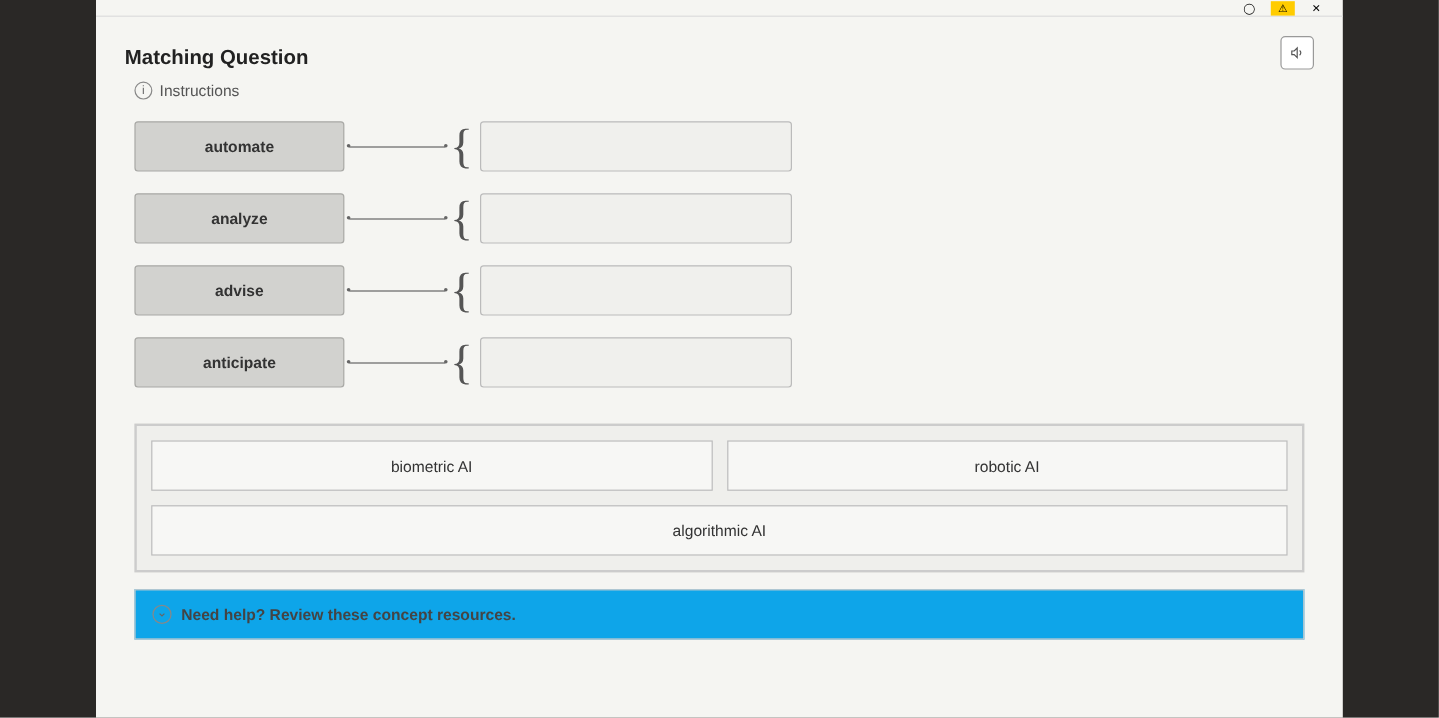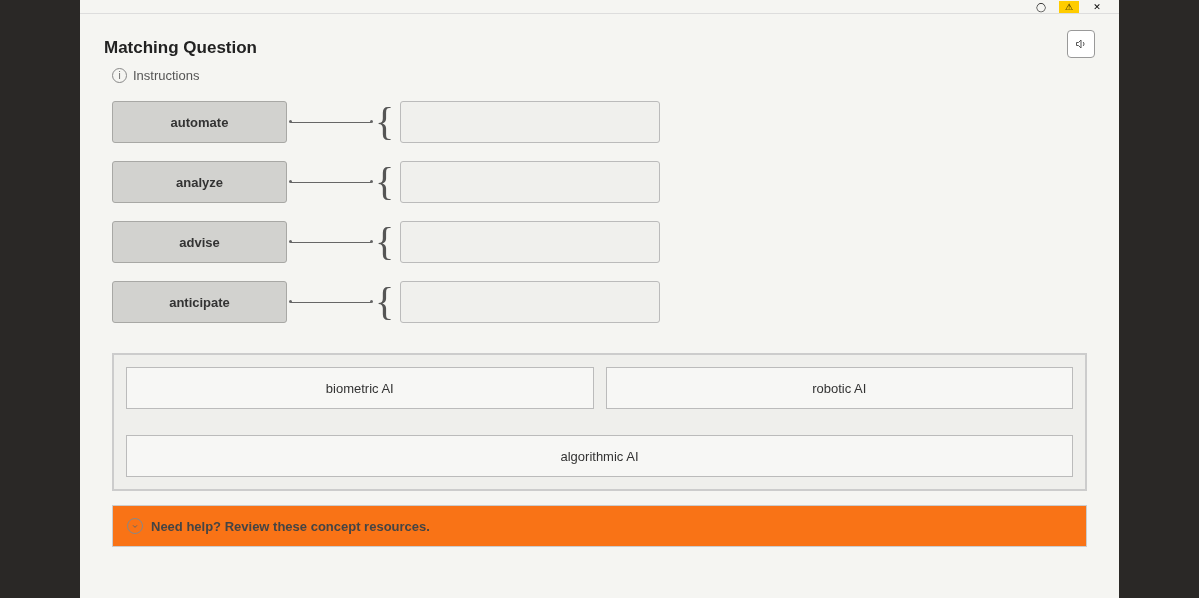--- a/index.html
+++ b/index.html
@@ -143,21 +143,21 @@
     }
     .options-container {
       margin: 0 32px 14px;
       border: 2px solid #ccc;
       padding: 12px;
       background: #efefec;
     }
     .options-row {
       display: flex;
       gap: 12px;
-      margin-bottom: 26px;
+      margin-bottom: 12px;
     }
     .options-row:last-child { margin-bottom: 0; }
     .option-box {
       flex: 1;
       height: 42px;
       border: 1px solid #bbb;
       background: #f7f7f5;
       display: flex;
       align-items: center;
       justify-content: center;
@@ -168,21 +168,21 @@
     .help-panel {
       margin: 0 32px;
       border: 1px solid #ccc;
       padding: 12px 14px;
       display: flex;
       align-items: center;
       gap: 8px;
       font-size: 13px;
       font-weight: 600;
       color: #444;
-      background: #f97316;
+      background: #0ea5e9;
     }
     .chevron-icon {
       width: 16px;
       height: 16px;
       border: 1px solid #888;
       border-radius: 50%;
       display: inline-flex;
       align-items: center;
       justify-content: center;
     }

